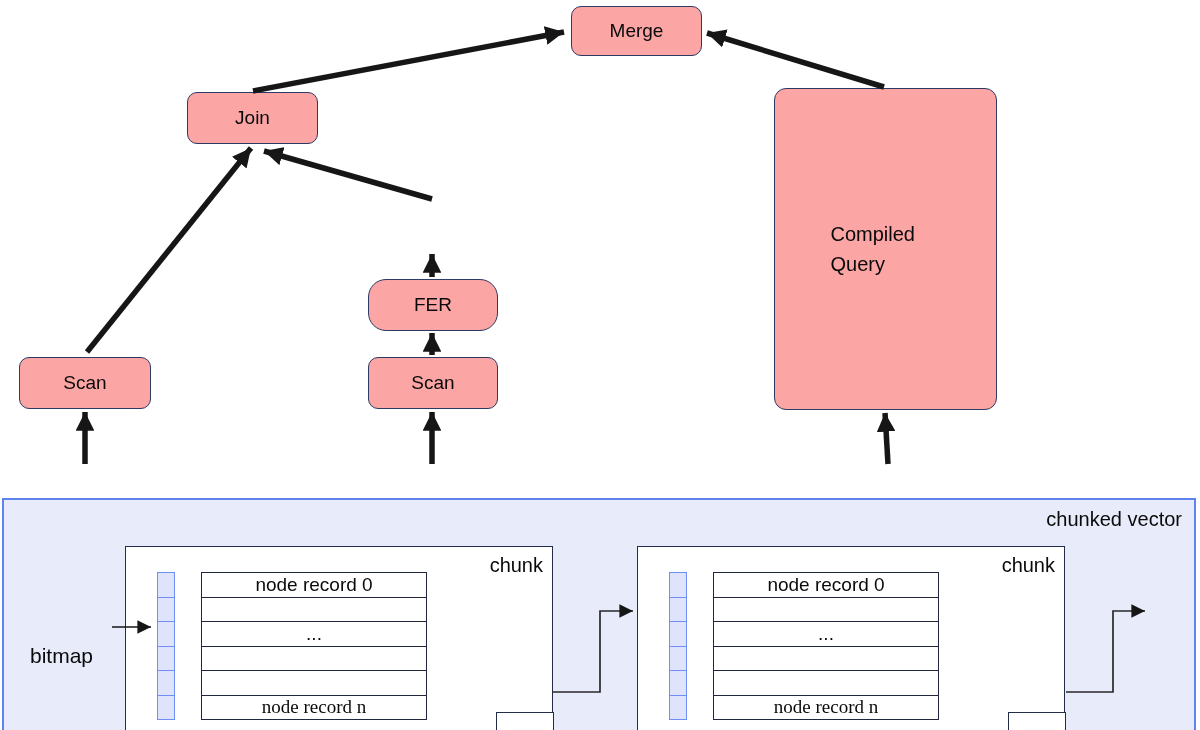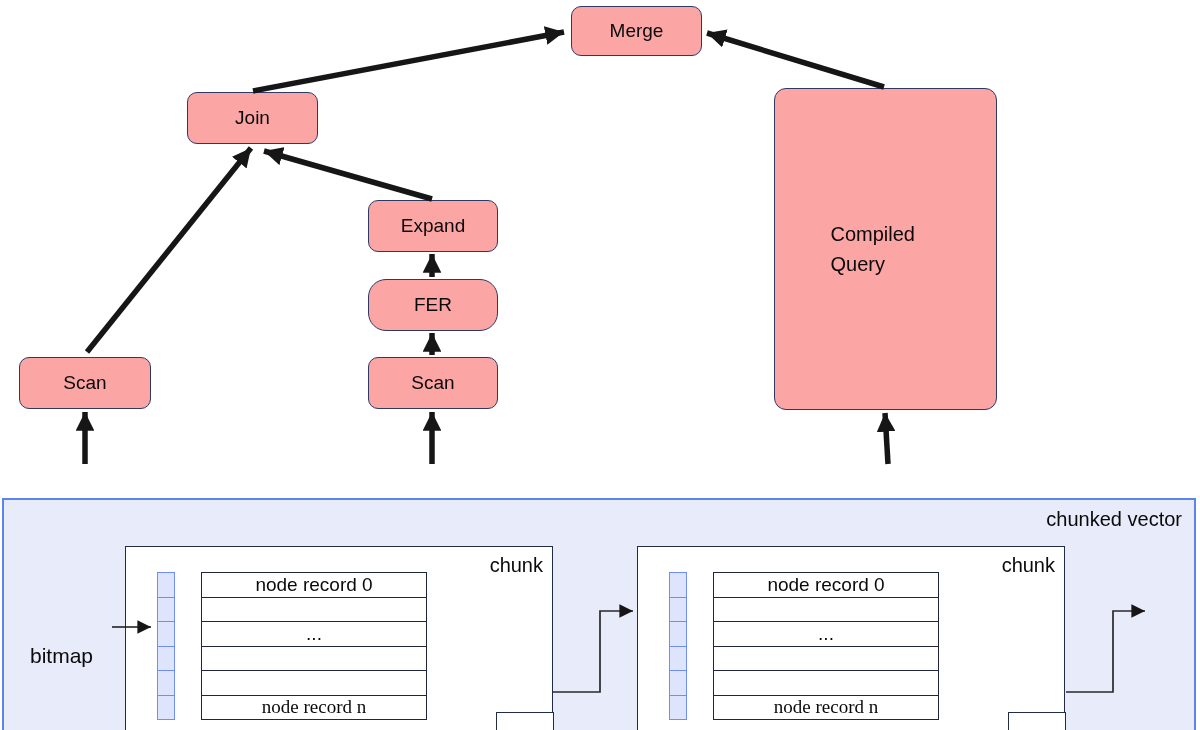--- a/index.html
+++ b/index.html
@@ -56,23 +56,20 @@
 <div class="canvas">
 
   <div class="node" style="left:571px;top:6px;width:131px;height:50px;">
     <span>Merge</span>
   </div>
 
   <div class="node" style="left:187px;top:92px;width:131px;height:52px;">
     <span>Join</span>
   </div>
 
-  <div class="node" style="left:368px;top:200px;width:130px;height:52px;">
-    <span>Expand</span>
-  </div>
 
   <div class="node" style="left:368px;top:279px;width:130px;height:52px;border-radius:18px;">
     <span>FER</span>
   </div>
 
   <div class="node" style="left:368px;top:357px;width:130px;height:52px;">
     <span>Scan</span>
   </div>
 
   <div class="node" style="left:19px;top:357px;width:132px;height:52px;">

